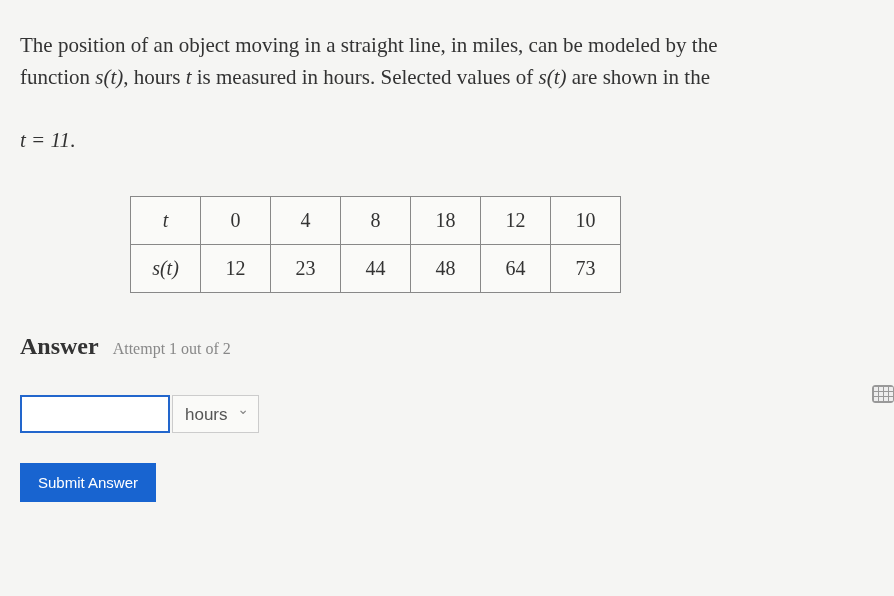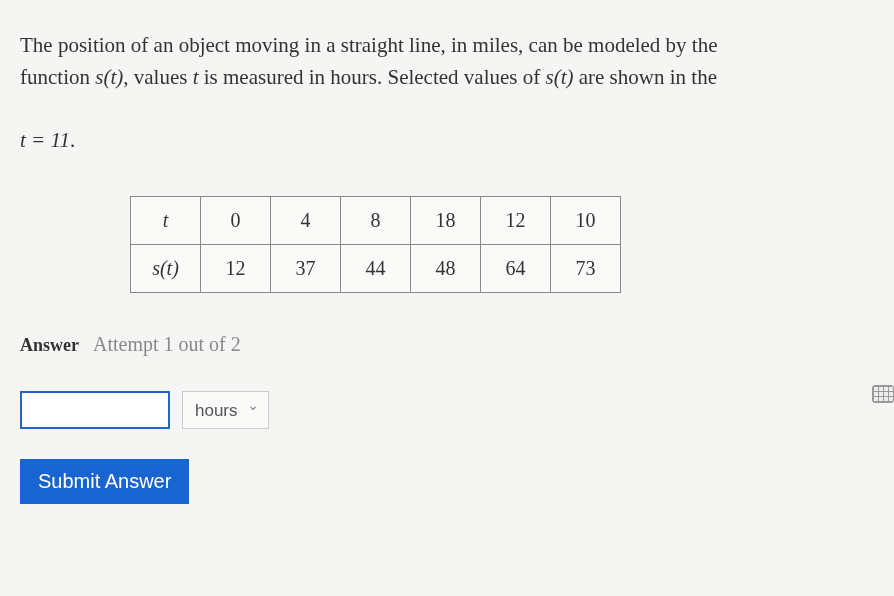--- a/index.html
+++ b/index.html
@@ -35,35 +35,35 @@
       background: #fafaf8;
     }
     .data-table td.header-cell {
       font-style: italic;
       font-family: 'Times New Roman', serif;
     }
     .answer-section {
       margin-top: 30px;
     }
     .answer-label {
-      font-size: 18px;
+      font-size: 24px;
       font-weight: bold;
       color: #333;
       display: inline;
     }
     .attempt-text {
-      font-size: 20px;
+      font-size: 16px;
       color: #888;
       margin-left: 10px;
     }
     .input-row {
       margin-top: 35px;
       display: flex;
       align-items: center;
-      gap: 12px;
+      gap: 2px;
     }
     .answer-input {
       width: 150px;
       height: 38px;
       border: 2px solid #2266cc;
       background: white;
       font-size: 16px;
       padding: 0 8px;
     }
     .unit-select {
@@ -88,21 +88,21 @@
       color: #888;
       font-size: 14px;
       pointer-events: none;
     }
     .submit-btn {
       margin-top: 30px;
       background: #1864d0;
       color: white;
       border: none;
       padding: 11px 18px;
-      font-size: 20px;
+      font-size: 15px;
       font-family: Arial, sans-serif;
       cursor: pointer;
     }
     .keypad-icon {
       position: absolute;
       right: 0;
       top: 385px;
       width: 22px;
       height: 18px;
       border: 1px solid #999;
@@ -110,40 +110,40 @@
       background: repeating-linear-gradient(to right, #999 0 1px, transparent 1px 5px),
                   repeating-linear-gradient(to bottom, #999 0 1px, transparent 1px 5px);
       background-color: #eee;
     }
   </style>
 </head>
 <body>
 
 <div class="problem-text">
   <span>The position of an object moving in a straight line, in miles, can be modeled by the</span><br>
-  <span>function </span><span class="math-var">s(t)</span><span>, values </span><span class="math-var">t</span><span> is measured in hours. Selected values of </span><span class="math-var">s(t)</span><span> are shown in the</span><br>
+  <span>function </span><span class="math-var">s(t)</span><span>, hours </span><span class="math-var">t</span><span> is measured in hours. Selected values of </span><span class="math-var">s(t)</span><span> are shown in the</span><br>
   <br>
   <span class="math-var">t = 11</span><span>.</span>
 </div>
 
 <table class="data-table">
   <tbody>
       <tr>
     <td class="header-cell">t</td>
     <td>0</td>
     <td>4</td>
     <td>8</td>
     <td>18</td>
     <td>12</td>
     <td>10</td>
   </tr>
   <tr>
     <td class="header-cell">s(t)</td>
     <td>12</td>
-    <td>37</td>
+    <td>23</td>
     <td>44</td>
     <td>48</td>
     <td>64</td>
     <td>73</td>
   </tr>
 </tbody>
   </table>
 
 <div class="answer-section">
   <span class="answer-label">Answer</span>

